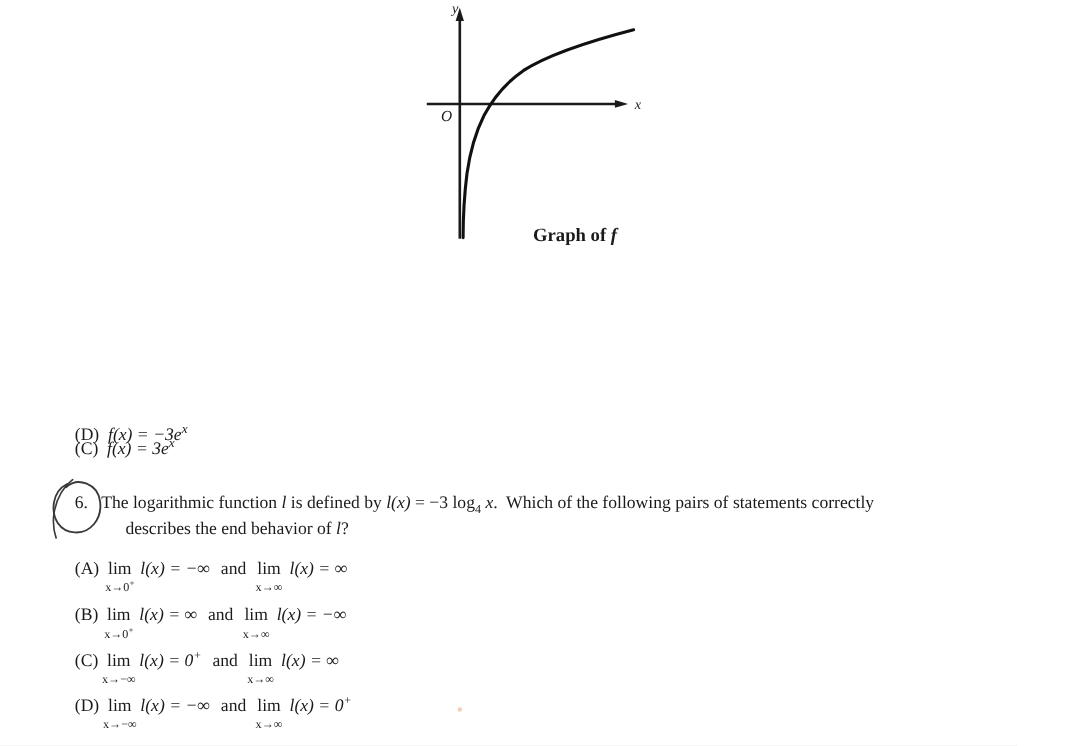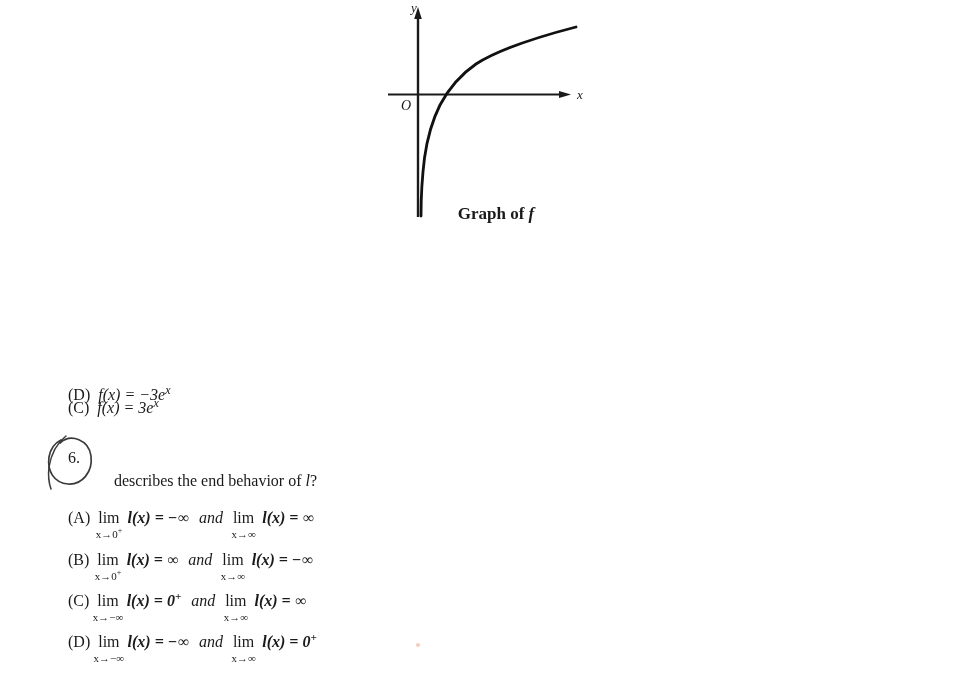--- a/index.html
+++ b/index.html
@@ -6,31 +6,31 @@
   .page{
     position:relative;width:971px;height:678px;margin:0 auto;
     background:#ffffff;color:#1a1a1a;overflow:hidden;
     font-family:"Liberation Serif","DejaVu Serif",serif;
     font-size:16px;
   }
   .line{position:absolute;white-space:pre;line-height:20px;}
   .it{font-style:italic;}
   .lbl{margin-right:8px;}
   .expr{font-style:italic;}
-  .mrow .expr{margin-right:10px;font-weight:bold;}
-  .conj{margin-right:10px;font-style:italic;}
+  .mrow .expr{margin-right:10px;}
+  .conj{margin-right:10px;}
   .lim{display:inline-block;position:relative;margin-right:8px;}
   .lim .s{
     position:absolute;left:50%;top:19px;transform:translateX(-50%);
     font-size:11px;white-space:pre;line-height:11px;
   }
   .lim .s sup{font-size:8px;line-height:8px;}
   sup.es{font-size:11px;font-style:italic;}
   sup.xsup{font-size:12px;font-style:italic;}
-  .caption{position:absolute;left:431px;top:203px;width:130px;text-align:center;
+  .caption{position:absolute;left:431px;top:203px;width:130px;text-align:right;
     font-size:17px;font-weight:bold;line-height:22px;white-space:pre;}
   .figure-svg{position:absolute;left:380px;top:0;}
   .circle-svg{position:absolute;left:44px;top:434px;}
   .artifact{position:absolute;left:416px;top:643px;width:4px;height:4px;
     background:#f2c0a8;border-radius:2px;opacity:.8;}
   svg text{font-family:"Liberation Serif","DejaVu Serif",serif;}
 </style>
 </head>
 <body>
 
@@ -67,20 +67,21 @@
 
   <div class="line" style="left:68px;top:380px;text-align:center;"><span class="lbl">(D)</span><span class="expr"><span>f(x) = −3e</span><sup class="xsup">x</sup></span></div>
 
   <svg class="circle-svg" width="54" height="58" viewBox="0 0 54 58">
     <path d="M 16 9 C 27 -1, 45 6, 47 22 C 49 38, 38 51, 24 50 C 10 49, 3 37, 5 23 C 6.5 14, 11 9, 17 6" fill="none" stroke="#3a3a3a" stroke-width="1.7" stroke-linecap="round"></path>
     <path d="M 22 2 C 13 9, 7 21, 5 33 C 4 41, 4.5 48, 7 55" fill="none" stroke="#3a3a3a" stroke-width="1.5" stroke-linecap="round"></path>
   </svg>
 
   <div class="line" style="left:68px;top:448px;"><span>6.</span></div>
 
+  <div class="line" style="left:92px;top:448px;"><span>The logarithmic function </span><span class="it">l</span><span> is defined by </span><span class="it">l(x)</span><span> = −3 log</span><sub style="font-size:11px;">4</sub><span class="it"> x</span><span>.  Which of the following pairs of statements correctly</span></div>
 
   <div class="line" style="left:66px;top:471px;margin-left:48px;"><span>describes the end behavior of </span><span class="it">l</span><span>?</span></div>
 
   <div class="line mrow" style="left:68px;top:503px;"><span class="lbl">(A)</span><span class="lim"><span class="w">lim</span><span class="s"><span>x→0</span><sup>+</sup></span></span><span class="expr"><span>l(x) = −∞</span><sup class="es"></sup></span><span class="conj">and</span><span class="lim"><span class="w">lim</span><span class="s"><span>x→∞</span><sup></sup></span></span><span class="expr"><span>l(x) = ∞</span><sup class="es"></sup></span></div>
 
   <div class="line mrow" style="left:68px;top:545px;"><span class="lbl">(B)</span><span class="lim"><span class="w">lim</span><span class="s"><span>x→0</span><sup>+</sup></span></span><span class="expr"><span>l(x) = ∞</span><sup class="es"></sup></span><span class="conj">and</span><span class="lim"><span class="w">lim</span><span class="s"><span>x→∞</span><sup></sup></span></span><span class="expr"><span>l(x) = −∞</span><sup class="es"></sup></span></div>
 
   <div class="line mrow" style="left:68px;top:586px;"><span class="lbl">(C)</span><span class="lim"><span class="w">lim</span><span class="s"><span>x→−∞</span><sup></sup></span></span><span class="expr"><span>l(x) = 0</span><sup class="es">+</sup></span><span class="conj">and</span><span class="lim"><span class="w">lim</span><span class="s"><span>x→∞</span><sup></sup></span></span><span class="expr"><span>l(x) = ∞</span><sup class="es"></sup></span></div>
 
   <div class="line mrow" style="left:68px;top:627px;"><span class="lbl">(D)</span><span class="lim"><span class="w">lim</span><span class="s"><span>x→−∞</span><sup></sup></span></span><span class="expr"><span>l(x) = −∞</span><sup class="es"></sup></span><span class="conj">and</span><span class="lim"><span class="w">lim</span><span class="s"><span>x→∞</span><sup></sup></span></span><span class="expr"><span>l(x) = 0</span><sup class="es">+</sup></span></div>

